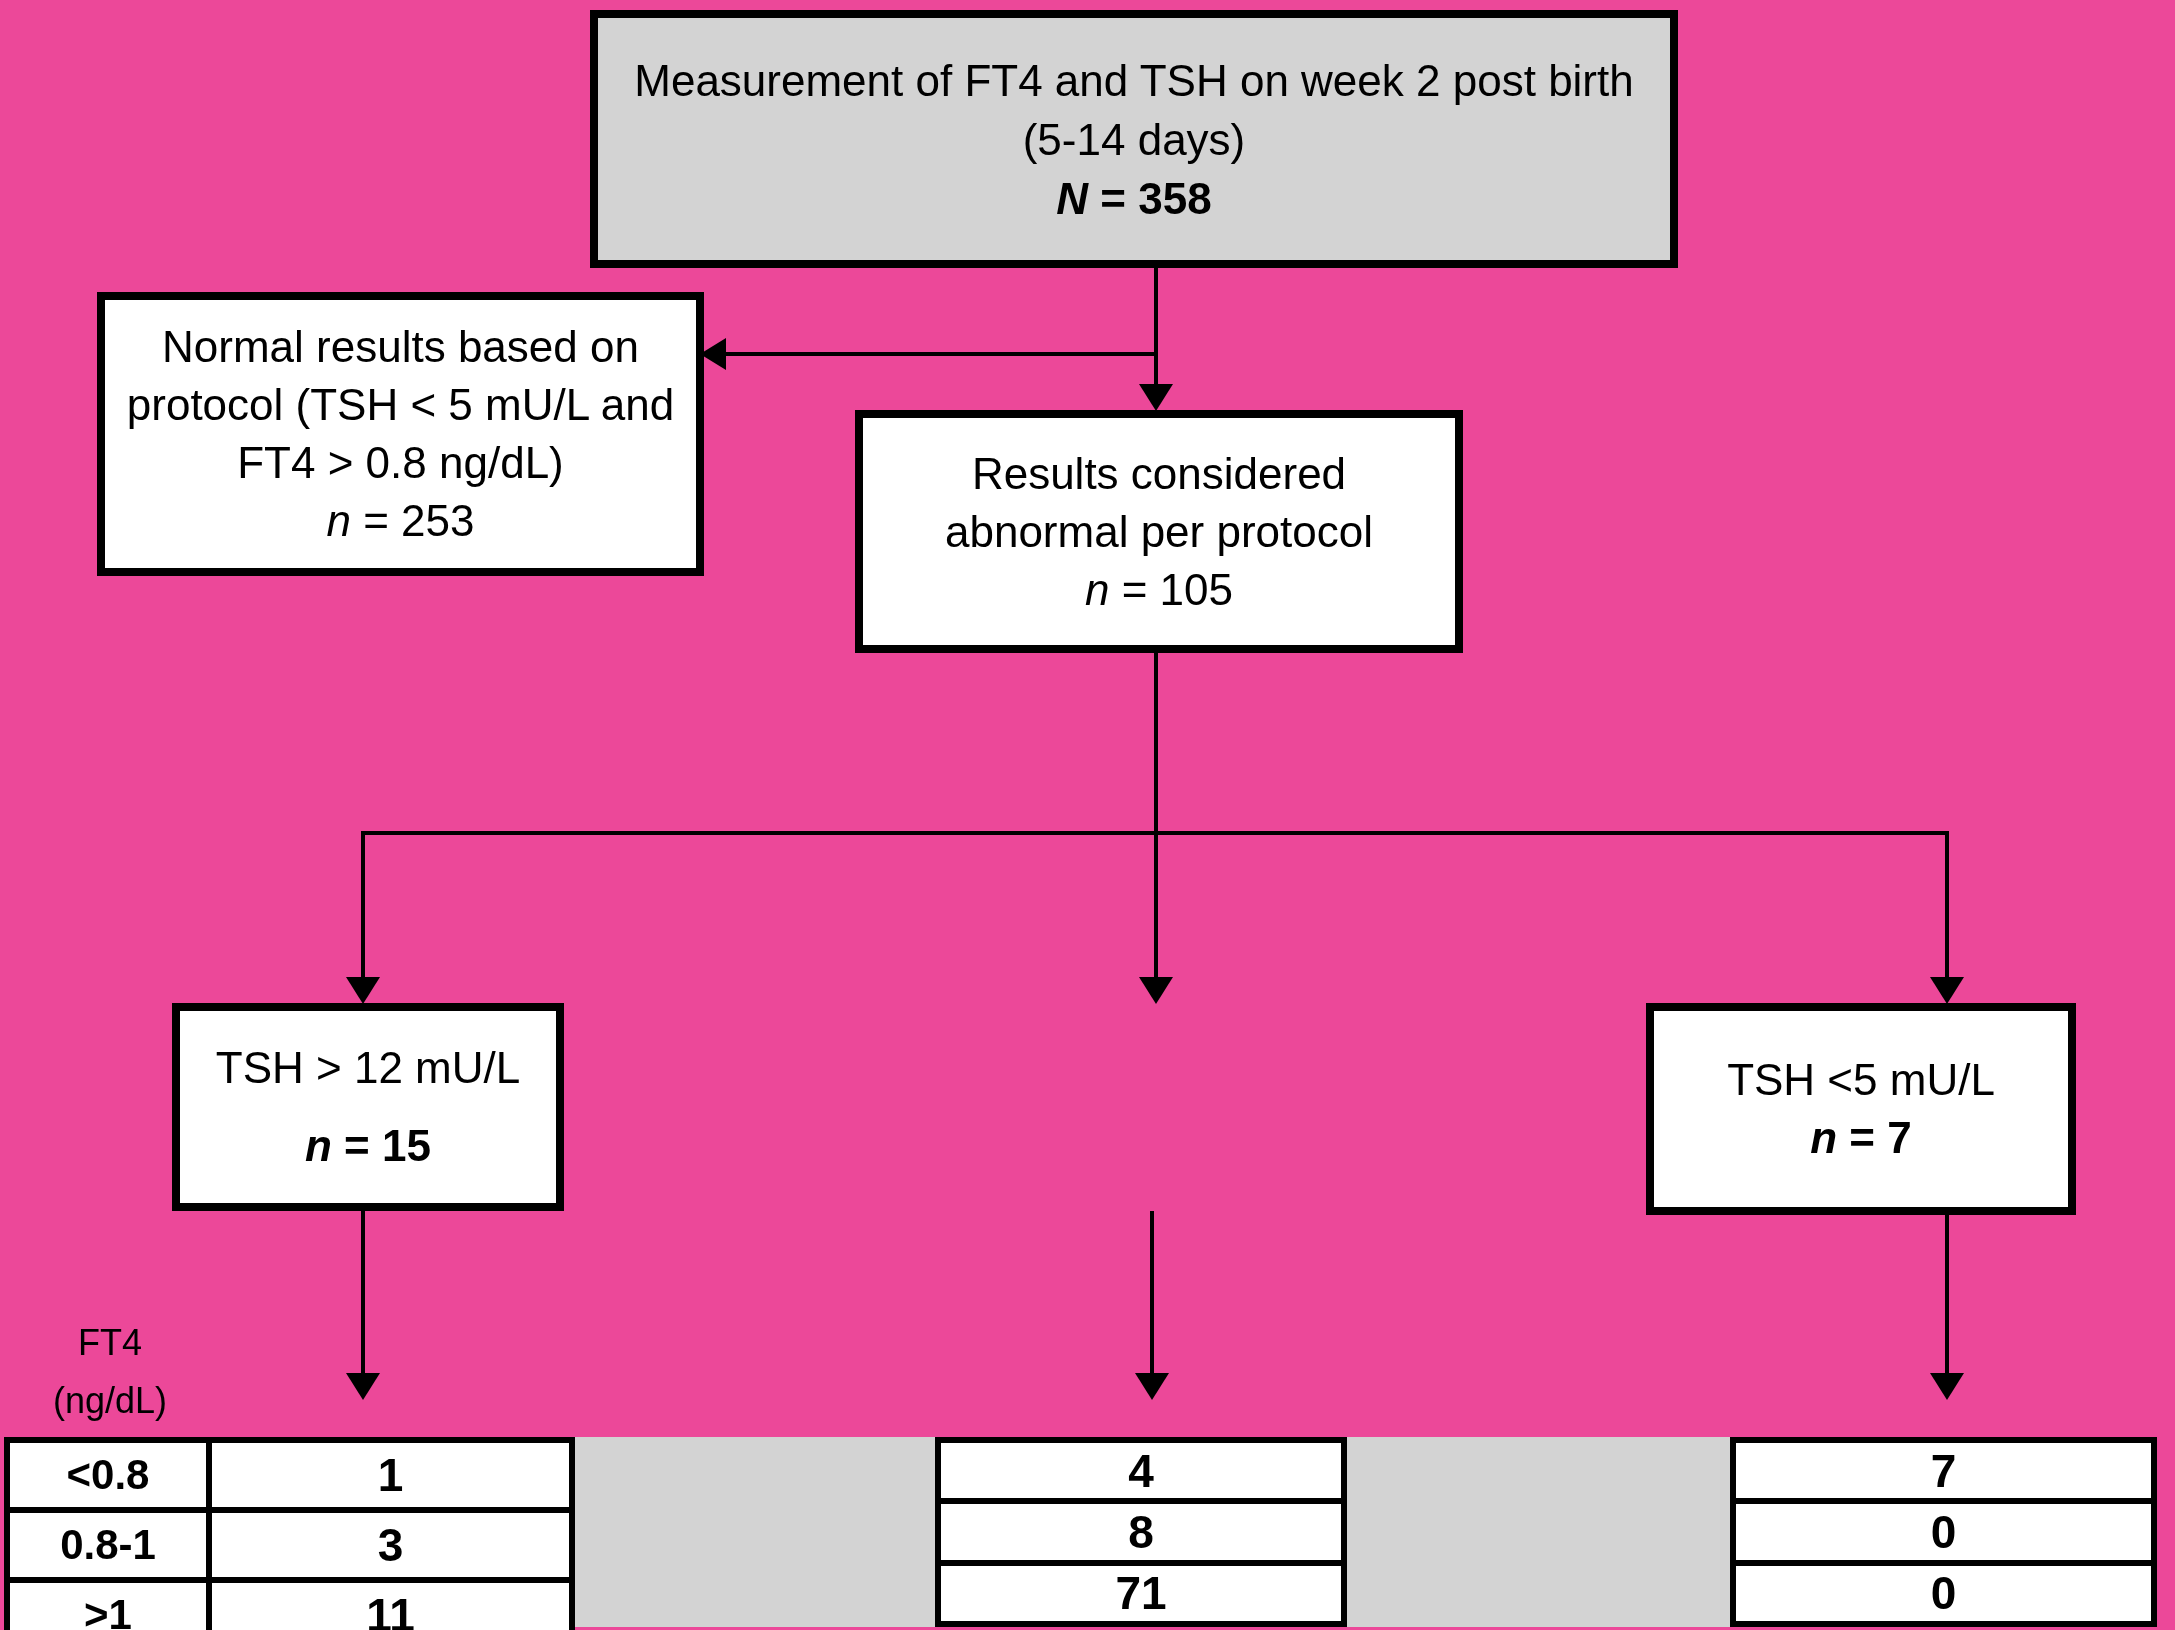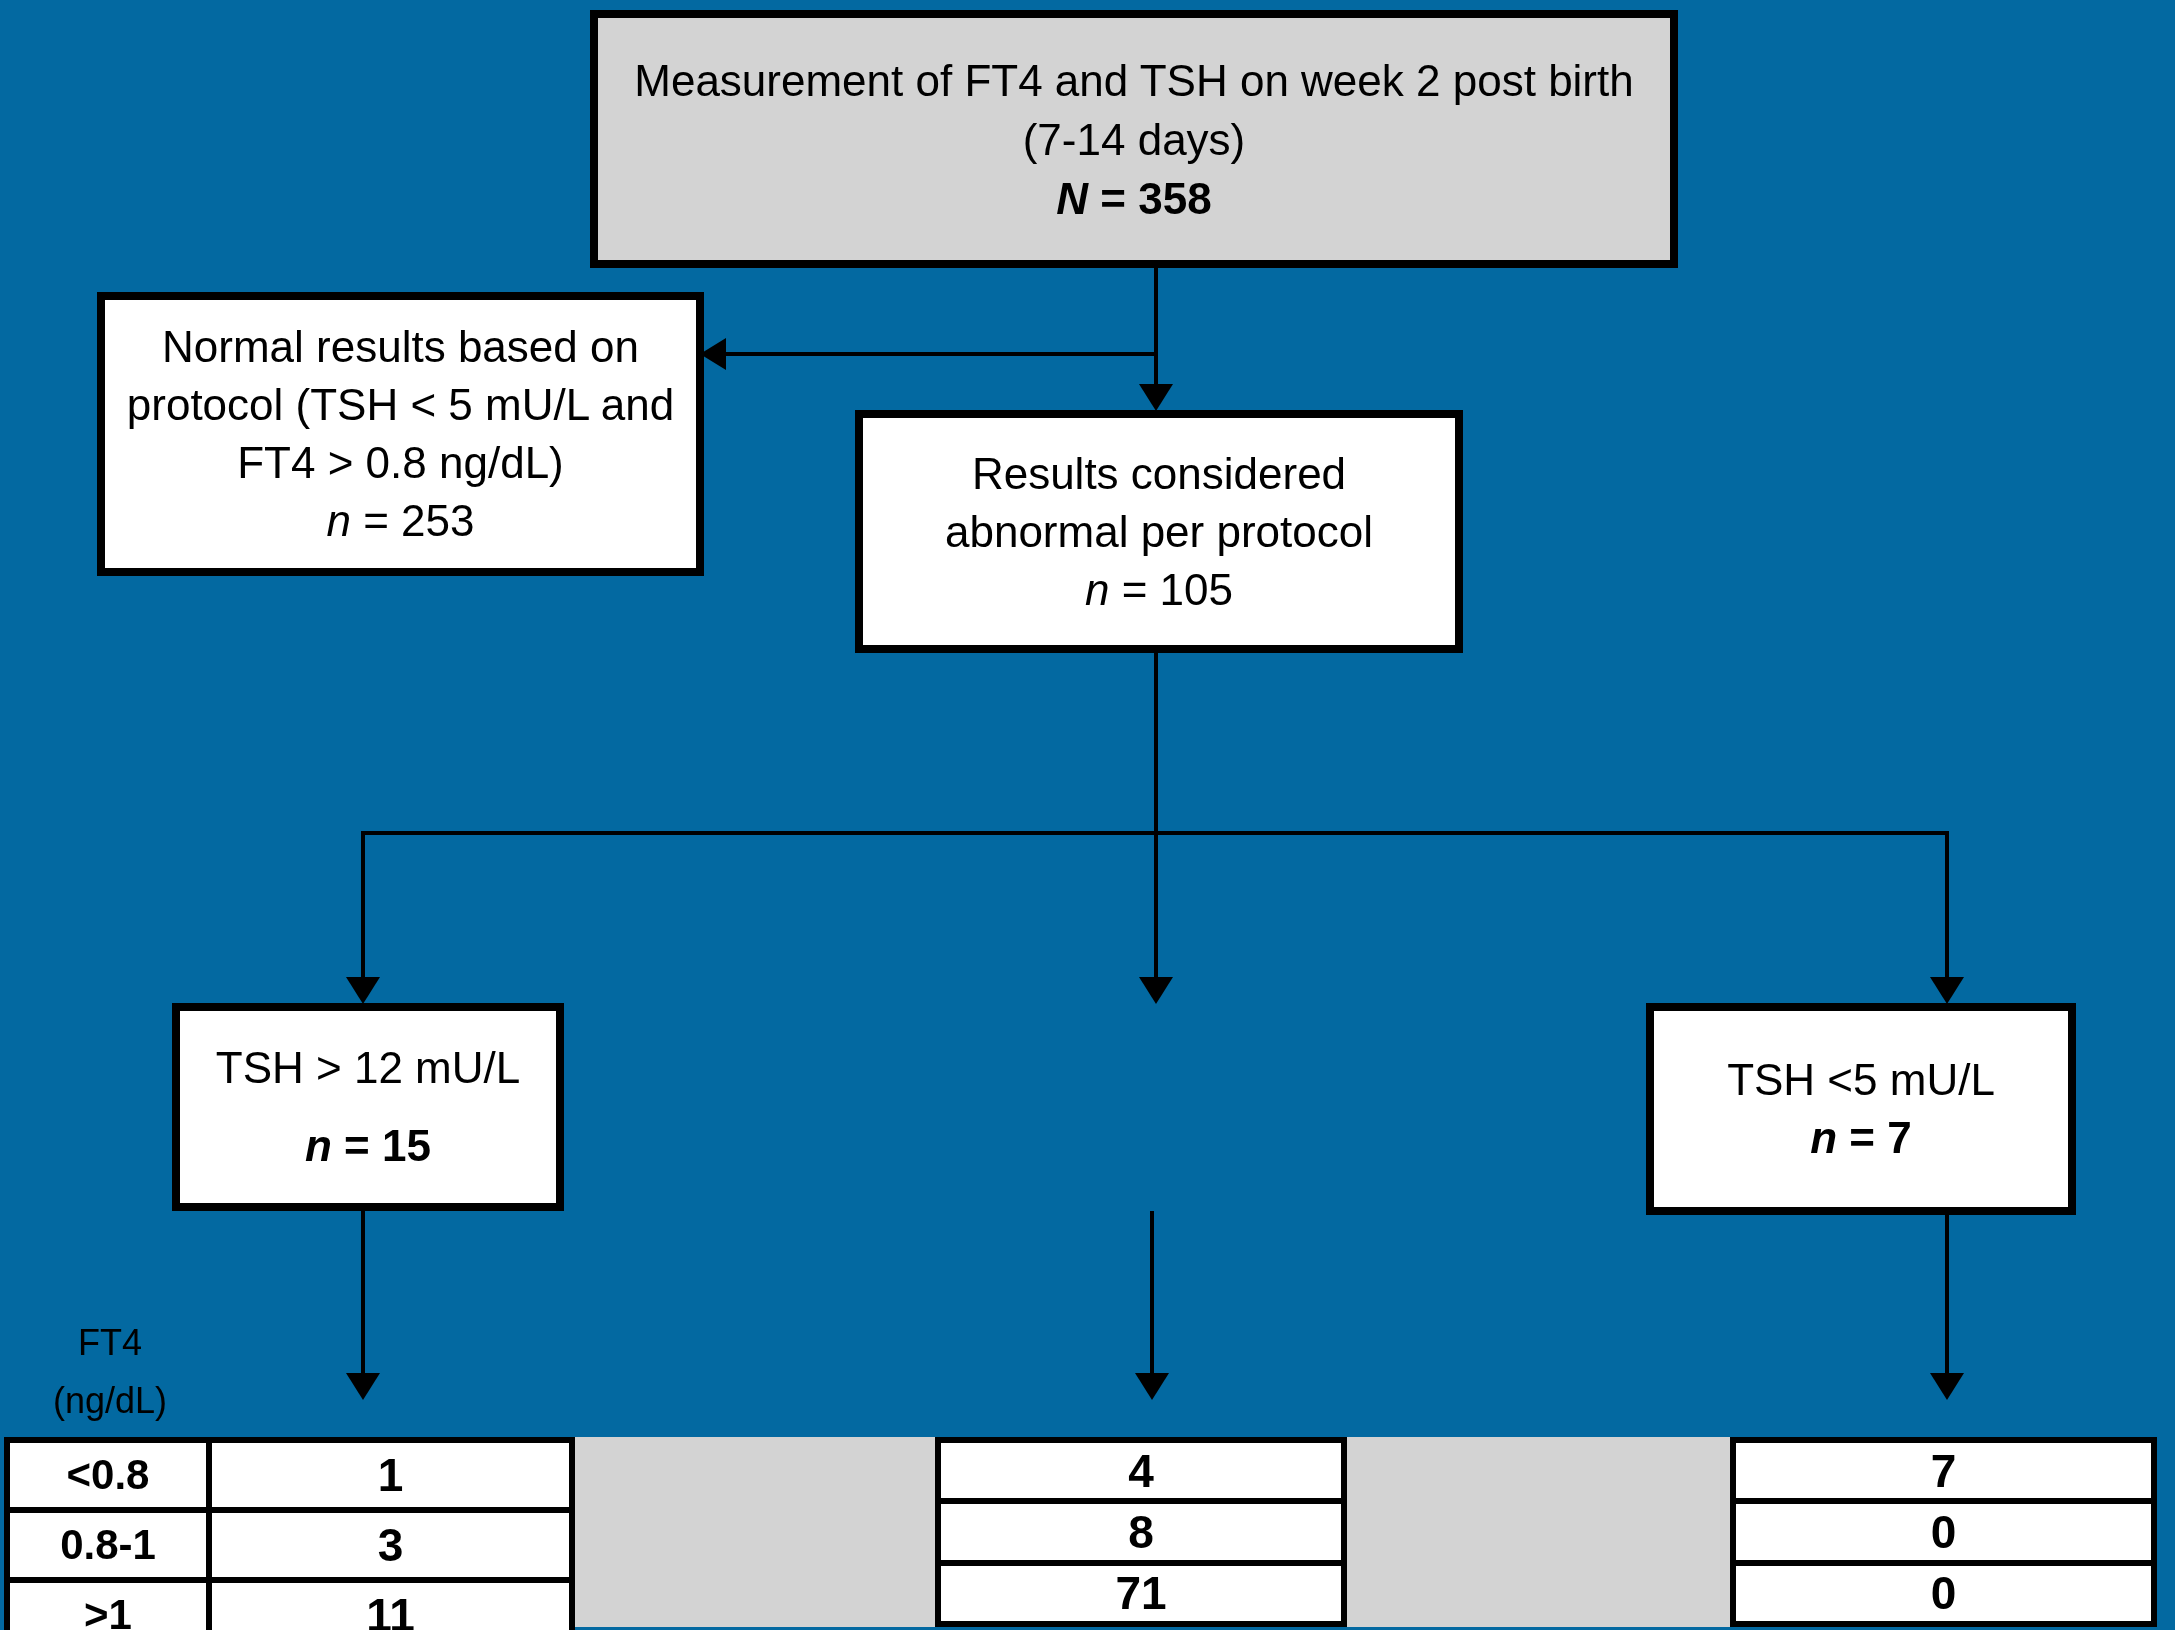--- a/index.html
+++ b/index.html
@@ -1,20 +1,20 @@
 <!DOCTYPE html>
 <html style="--fill-gray: #d3d3d3;"><head>
 <meta charset="utf-8">
 <style>
   html, body { margin: 0; padding: 0; background: #ffffff; }
   #canvas {
     position: relative;
     width: 2175px;
     height: 1630px;
-    background: #0369a1;
+    background: #ec4899;
     font-family: "Liberation Sans", "DejaVu Sans", sans-serif;
     color: #000;
     overflow: hidden;
   }
   .fbox {
     position: absolute;
     border: 8px solid #000;
     background: #ffffff;
     display: flex;
     flex-direction: column;
@@ -94,21 +94,21 @@
   <div class="arrow-down" style="left:346px; top:1373px;"></div>
 
   <div class="line" style="left:1150px; top:1211px; width:4px; height:162px;"></div>
   <div class="arrow-down" style="left:1135px; top:1373px;"></div>
 
   <div class="line" style="left:1945px; top:1215px; width:4px; height:158px;"></div>
   <div class="arrow-down" style="left:1930px; top:1373px;"></div>
 
   <div class="fbox gray" style="left:590px; top:10px; width:1088px; height:258px;">
     <div>Measurement of FT4 and TSH on week 2 post birth</div>
-    <div>(7-14 days)</div>
+    <div>(5-14 days)</div>
     <div class="nline boldline"><span class="nsym">N</span><span> = 358</span></div>
   </div>
 
   <div class="fbox" style="left:97px; top:292px; width:607px; height:284px; line-height:58px;">
     <div>Normal results based on</div>
     <div>protocol (TSH &lt; 5 mU/L and</div>
     <div>FT4 &gt; 0.8 ng/dL)</div>
     <div class="nline"><span class="nsym">n</span><span> = 253</span></div>
   </div>
 

